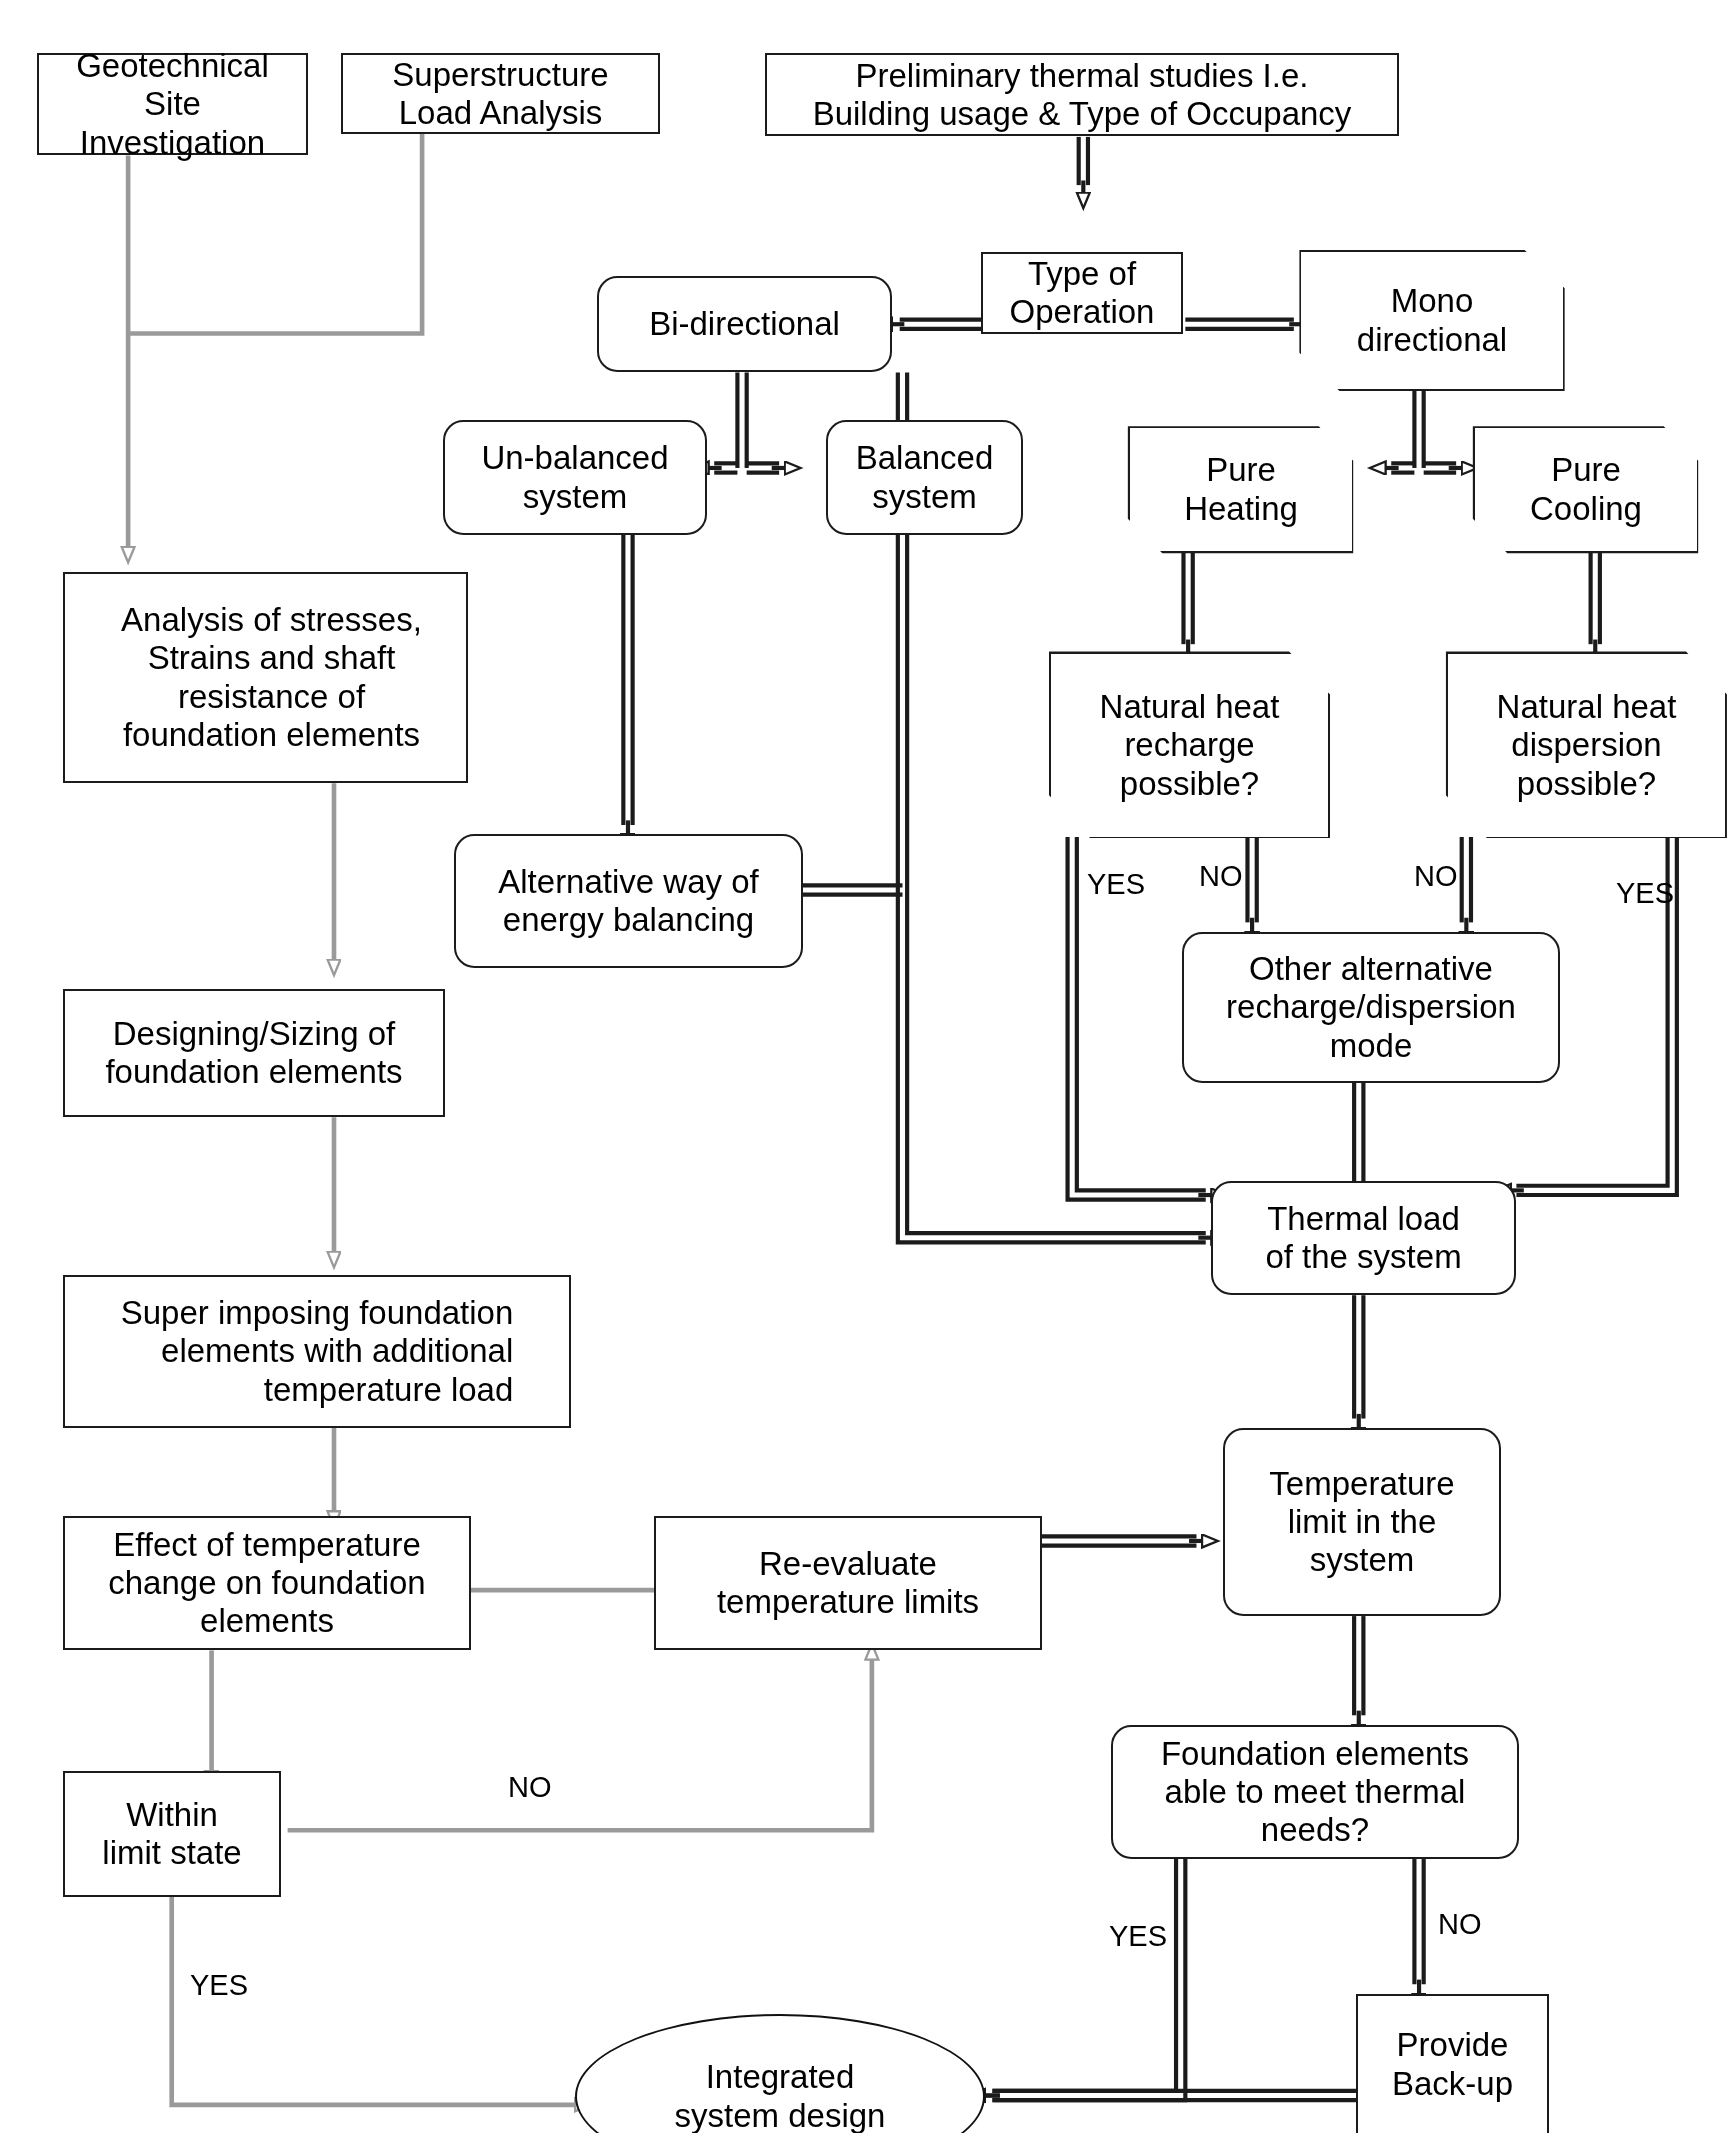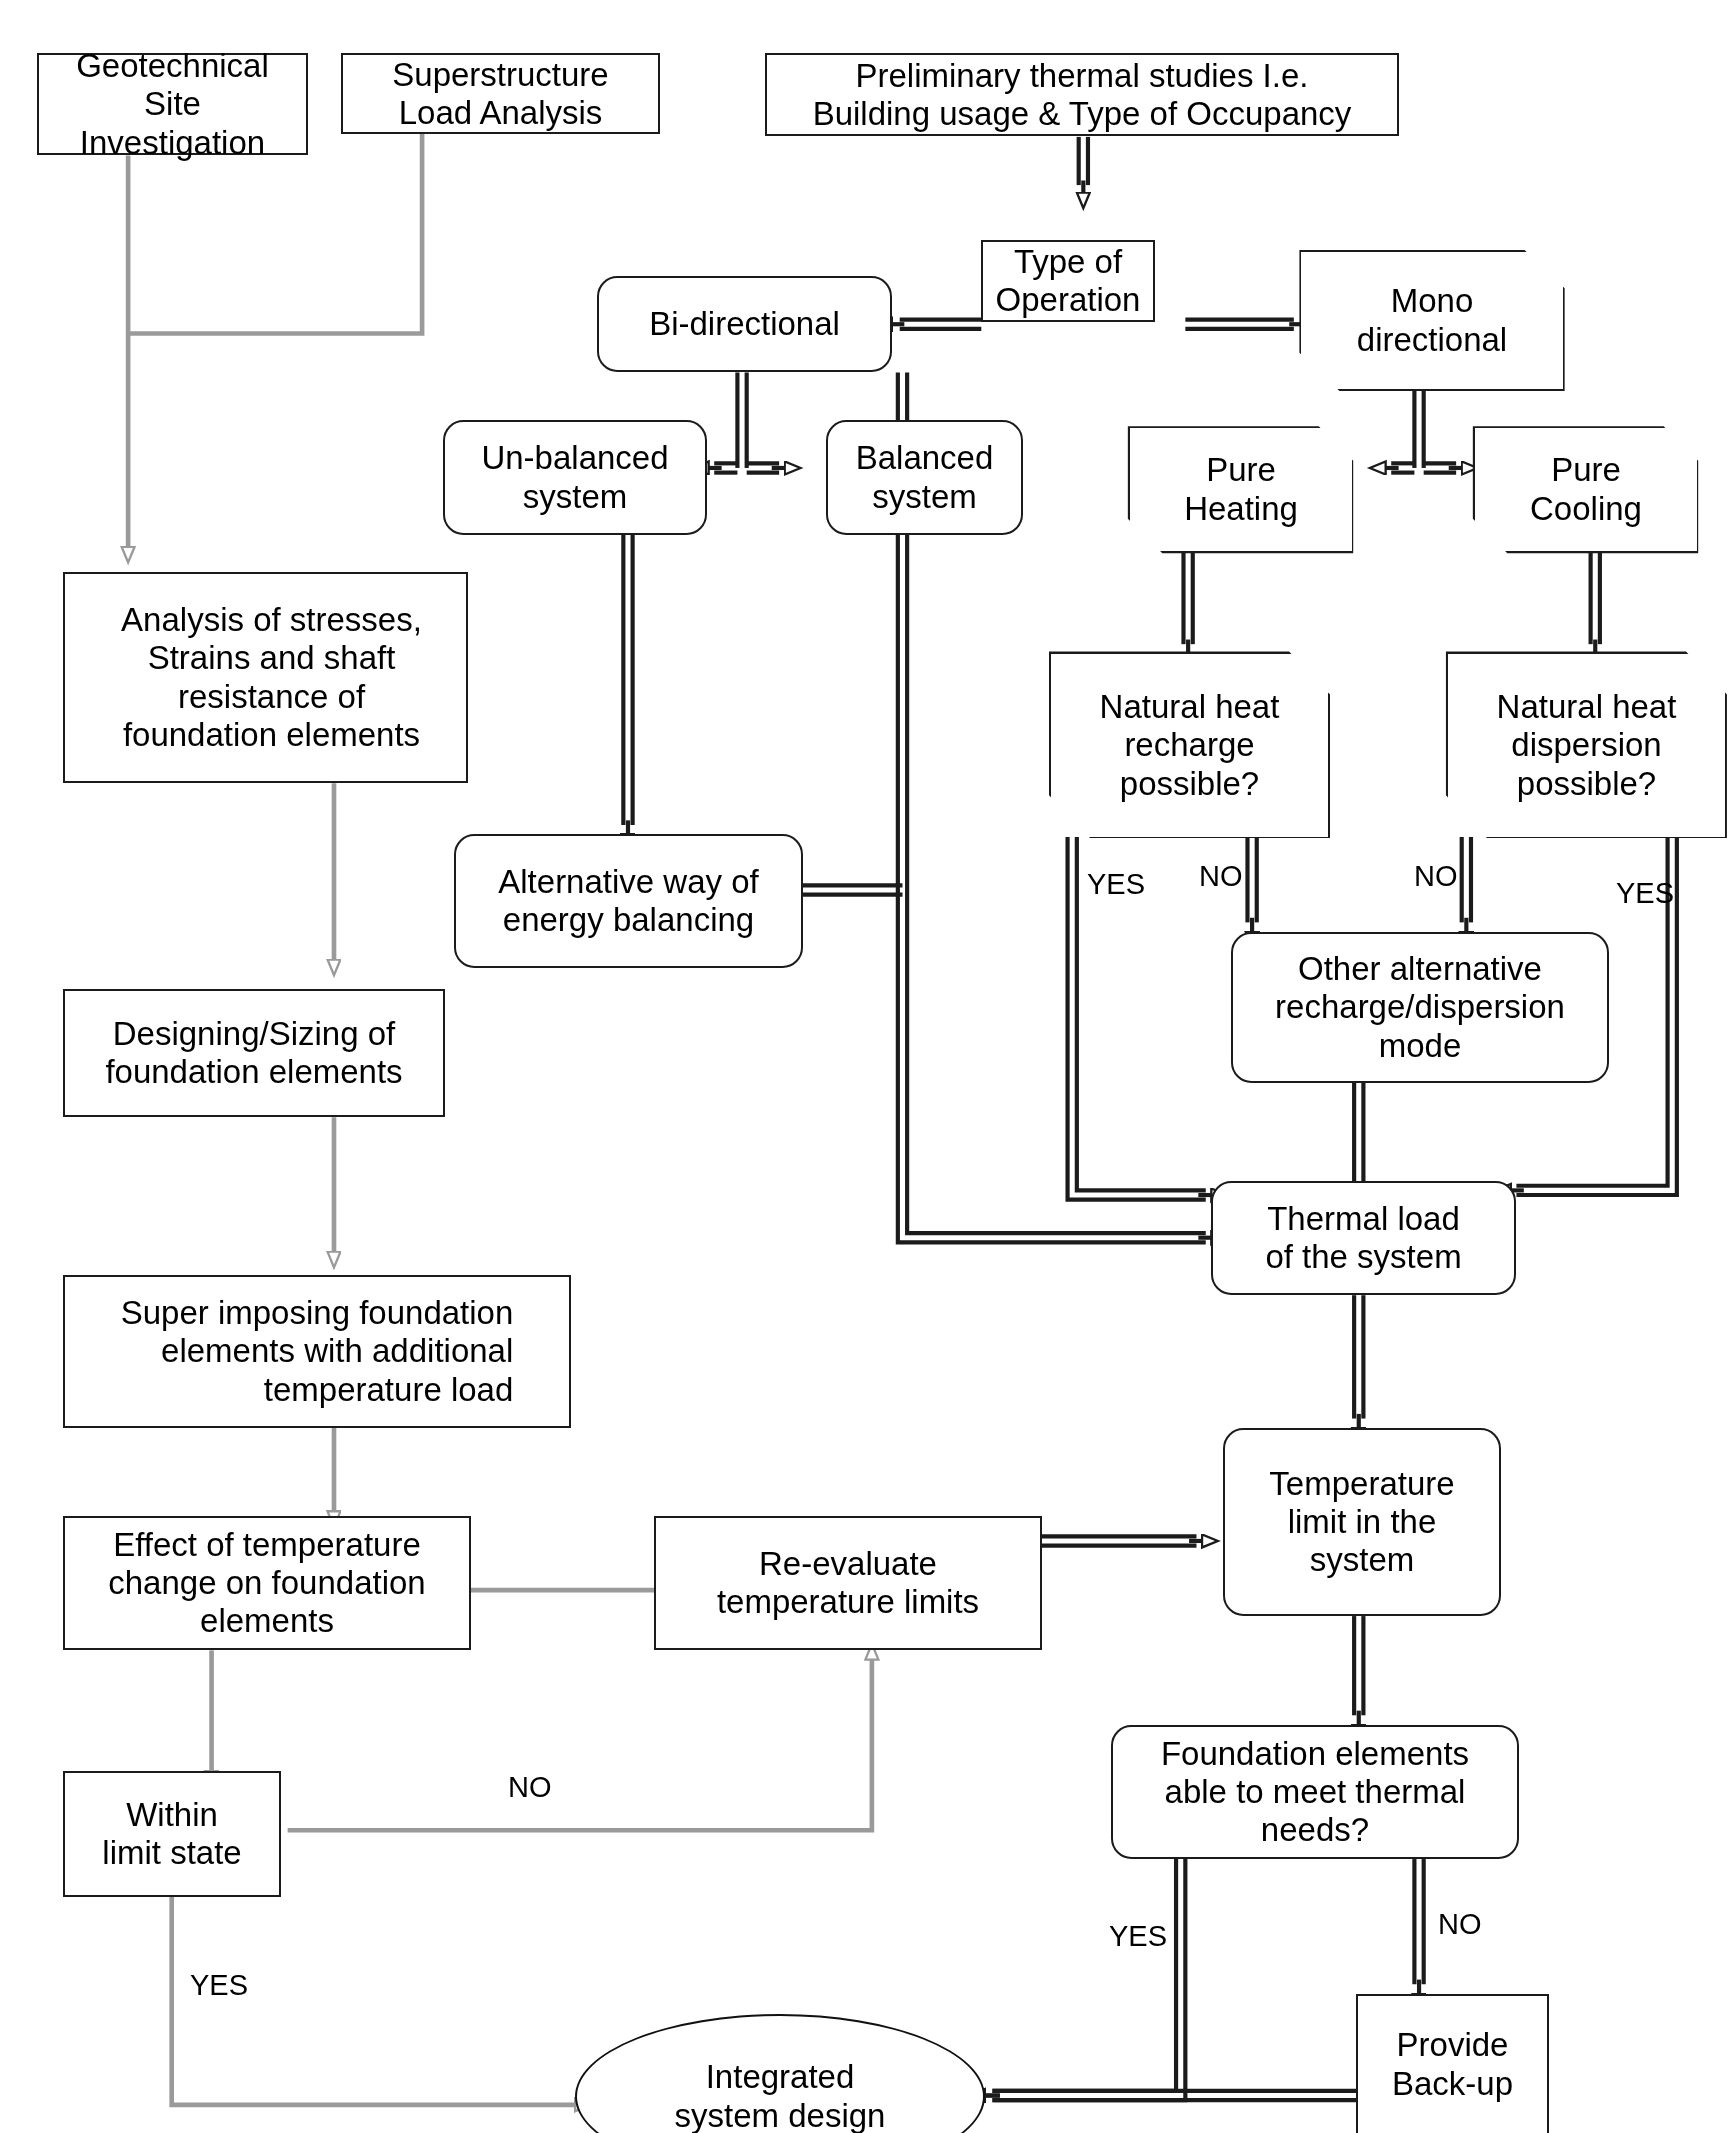--- a/index.html
+++ b/index.html
@@ -162,21 +162,21 @@
   </div>
 
   <div class="node rect f36" style="left:341px;top:7.4px;width:319px;height:81px;">
     <span>Superstructure<br>Load Analysis</span>
   </div>
 
   <div class="node rect f36" style="left:765px;top:7.4px;width:634px;height:83px;">
     <span>Preliminary thermal studies I.e.<br>Building usage &amp; Type of Occupancy</span>
   </div>
 
-  <div class="node rect f36" style="left:981px;top:194px;width:174px;height:82px;">
+  <div class="node rect f36" style="left:981px;top:206px;width:202px;height:82px;">
     <span>Type of<br>Operation</span>
   </div>
 
   <div class="node round f36" style="left:597px;top:230px;width:295px;height:96px;">
     <span>Bi-directional</span>
   </div>
 
   <div class="node f36" style="left:1301px;top:206px;width:262px;height:137px;border:none;">
     <span>Mono<br>directional</span>
   </div>
@@ -206,21 +206,21 @@
   </div>
 
   <div class="node f36" style="left:1448px;top:608px;width:277px;height:183px;border:none;">
     <span>Natural heat<br>dispersion<br>possible?</span>
   </div>
 
   <div class="node round f36" style="left:454px;top:788px;width:349px;height:134px;">
     <span>Alternative way of<br>energy balancing</span>
   </div>
 
-  <div class="node round f36" style="left:1231px;top:886px;width:378px;height:151px;">
+  <div class="node round f36" style="left:1182px;top:886px;width:378px;height:151px;">
     <span>Other alternative<br>recharge/dispersion<br>mode</span>
   </div>
 
   <div class="node rect f36" style="left:63px;top:943px;width:382px;height:128px;">
     <span>Designing/Sizing of<br>foundation elements</span>
   </div>
 
   <div class="node round f36" style="left:1211px;top:1135px;width:305px;height:114px;">
     <span>Thermal load<br>of the system</span>
   </div>

